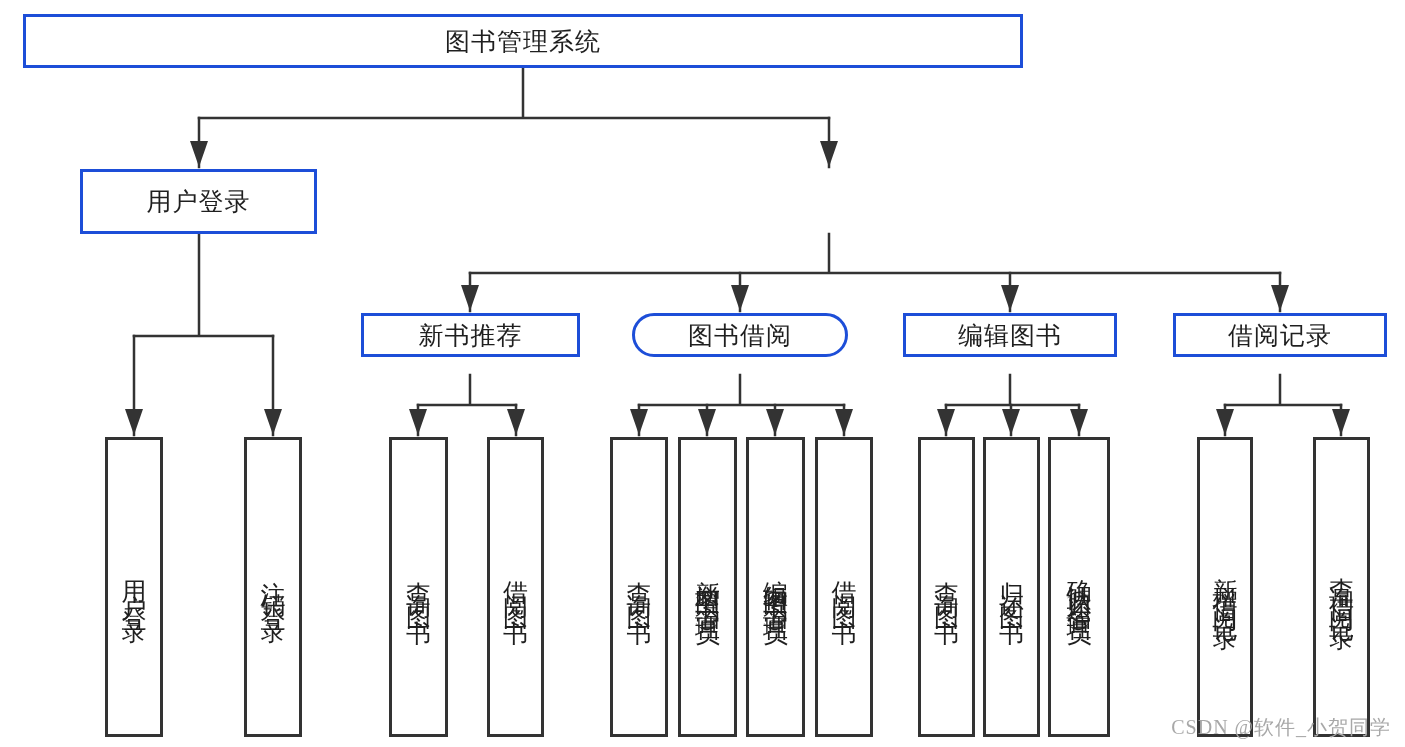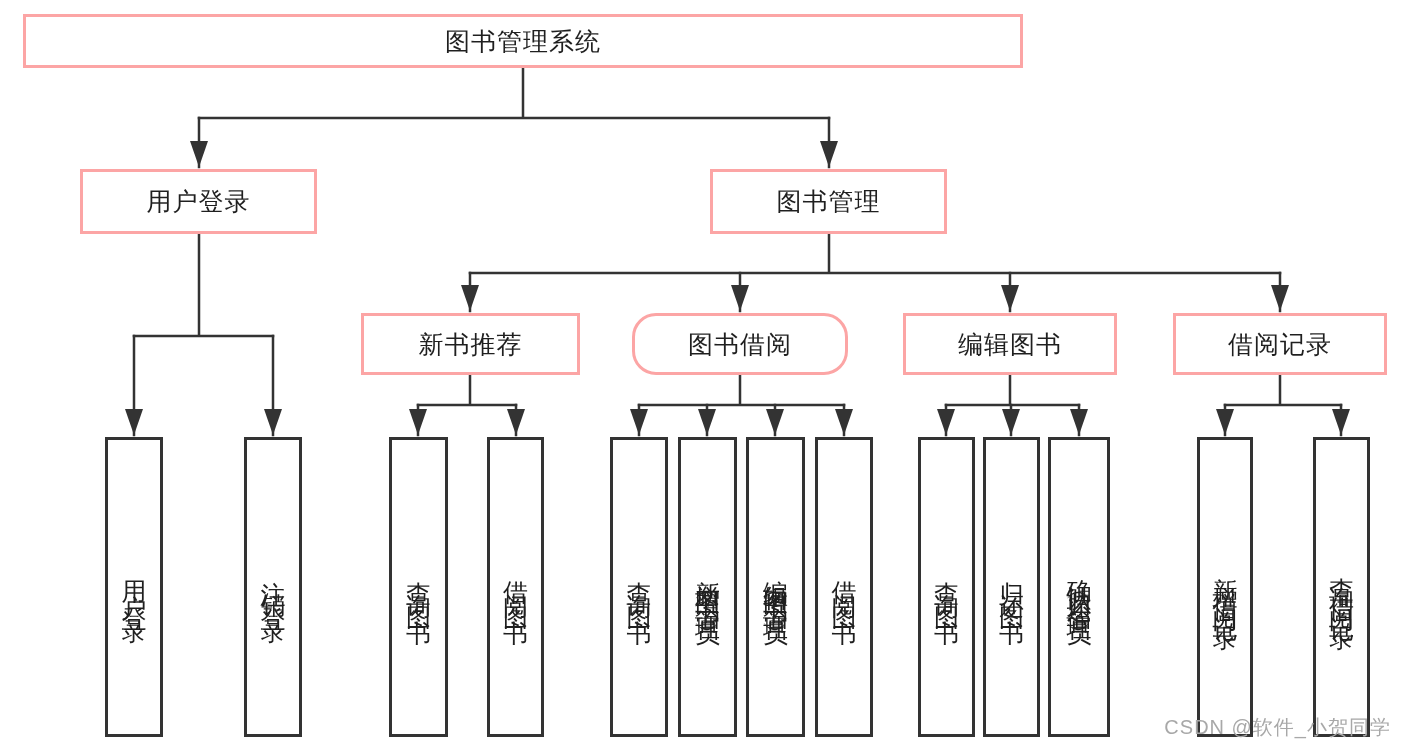--- a/index.html
+++ b/index.html
@@ -14,33 +14,33 @@
   .wires {
     position: absolute;
     left: 0; top: 0;
     width: 1405px; height: 747px;
     pointer-events: none;
   }
   .node {
     position: absolute;
     box-sizing: border-box;
     background: #ffffff;
-    border: 3px solid #fca5a5;
+    border: 3px solid #1d4ed8;
     display: flex;
     align-items: center;
     justify-content: center;
     color: #1f1f1f;
     font-size: 25px;
     letter-spacing: 1px;
     white-space: nowrap;
   }
   .root-node   { left: 23px;  top: 14px;  width: 1000px; height: 54px; }
   .l2-login    { left: 80px;  top: 169px; width: 237px;  height: 65px; }
   .l2-mgmt     { left: 710px; top: 169px; width: 237px;  height: 65px; }
-  .l3          { top: 313px;  height: 62px; align-items: center; }
+  .l3          { top: 313px;  height: 44px; align-items: center; }
   .l3-recommend{ left: 361px;  width: 219px; }
   .l3-borrow   { left: 632px;  width: 216px; border-radius: 24px; }
   .l3-current  { left: 903px;  width: 214px; }
   .l3-records  { left: 1173px; width: 214px; }
   .leaf {
     position: absolute;
     top: 437px;
     height: 300px;
     box-sizing: border-box;
     background: #ffffff;
@@ -61,20 +61,21 @@
   .len9 { letter-spacing: 6px; }
   .watermark {
     position: absolute;
     right: 14px;
     bottom: 6px;
     font-size: 20px;
     color: #a8a8a8;
     letter-spacing: 1px;
     z-index: 5;
     white-space: nowrap;
+    font-family: Liberation Serif, serif;
   }
 </style>
 </head>
 <body>
 
 <div class="stage">
 
   <svg class="wires" width="1405" height="747" viewBox="0 0 1405 747" xmlns="http://www.w3.org/2000/svg">
     <defs>
       <marker id="arrow" markerUnits="userSpaceOnUse" markerWidth="26" markerHeight="18" refX="26" refY="9" orient="auto">
@@ -117,23 +118,20 @@
       <path d="M1341,405 V435" marker-end="url(#arrow)"></path>
     </g>
   </svg>
 
   <div class="node root-node">
     <span>图书管理系统</span>
   </div>
 
   <div class="node l2-login">
     <span>用户登录</span>
-  </div>
-  <div class="node l2-mgmt">
-    <span>图书管理</span>
   </div>
 
   <div class="node l3 l3-recommend">
     <span>新书推荐</span>
   </div>
   <div class="node l3 l3-borrow">
     <span>图书借阅</span>
   </div>
   <div class="node l3 l3-current">
     <span>编辑图书</span>

